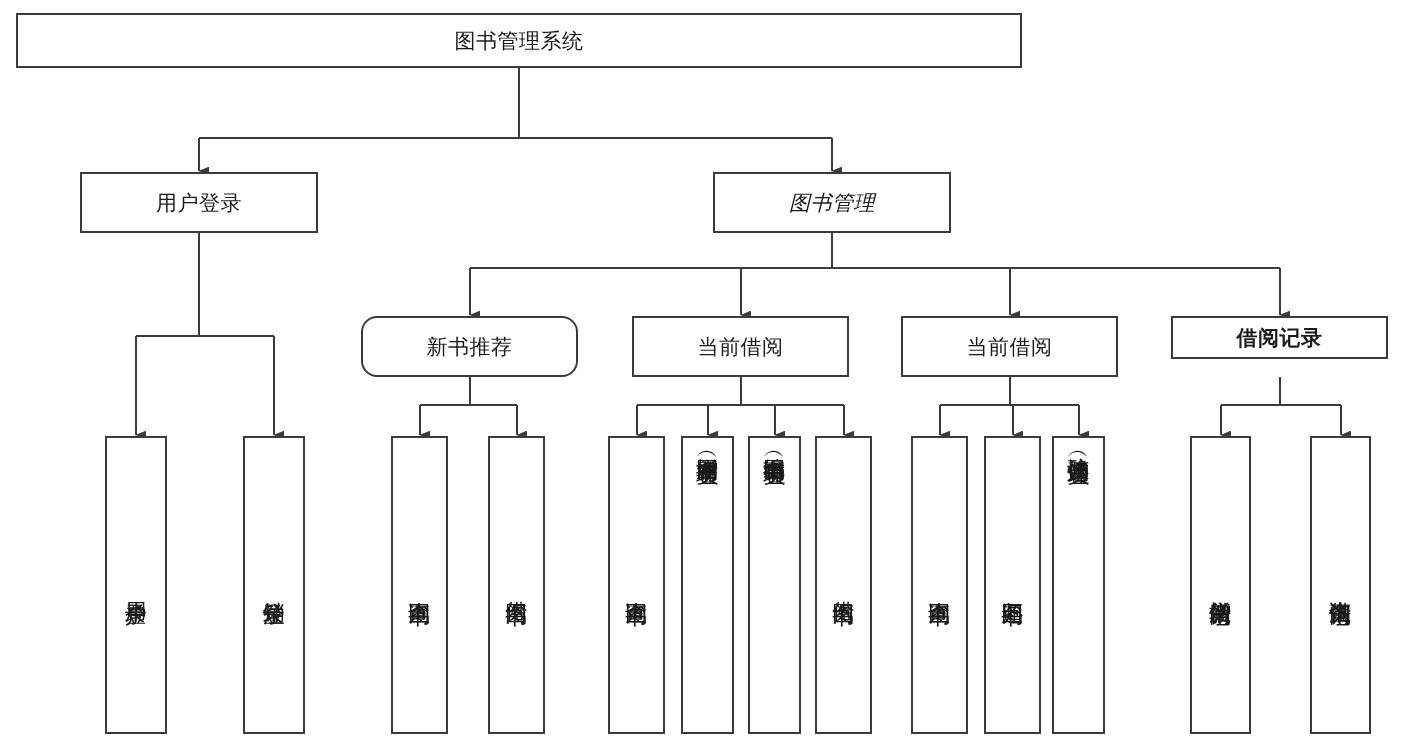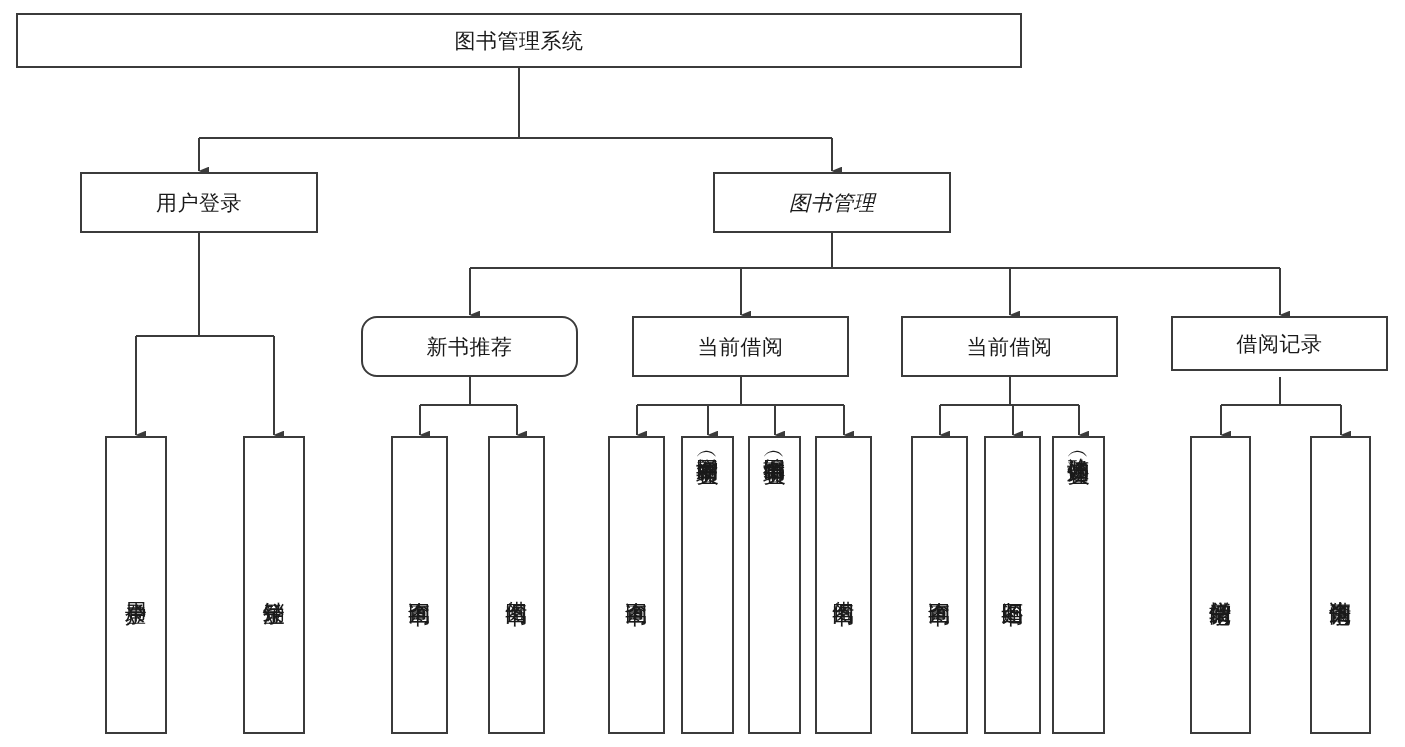--- a/index.html
+++ b/index.html
@@ -135,21 +135,21 @@
       </div>
       <div class="node" style="left: 361px; top: 316px; width: 217px; height: 61px; border-radius: 16px;">
         <span class="label">新书推荐</span>
       </div>
       <div class="node" style="left: 632px; top: 316px; width: 217px; height: 61px;">
         <span class="label">当前借阅</span>
       </div>
       <div class="node" style="left: 901px; top: 316px; width: 217px; height: 61px;">
         <span class="label">当前借阅</span>
       </div>
-      <div class="node" style="left: 1171px; top: 316px; width: 217px; height: 55px;">
+      <div class="node" style="left: 1171px; top: 316px; width: 217px; height: 43px; font-weight: bold;">
         <span class="label">借阅记录</span>
       </div>
       <div class="node leaf centered" style="left: 105px; top: 436px; width: 62px; height: 298px;">
         <span class="label">用户登录</span>
       </div>
       <div class="node leaf centered" style="left: 243px; top: 436px; width: 62px; height: 298px;">
         <span class="label">注销登录</span>
       </div>
       <div class="node leaf centered" style="left: 391px; top: 436px; width: 57px; height: 298px;">
         <span class="label">查询图书</span>

